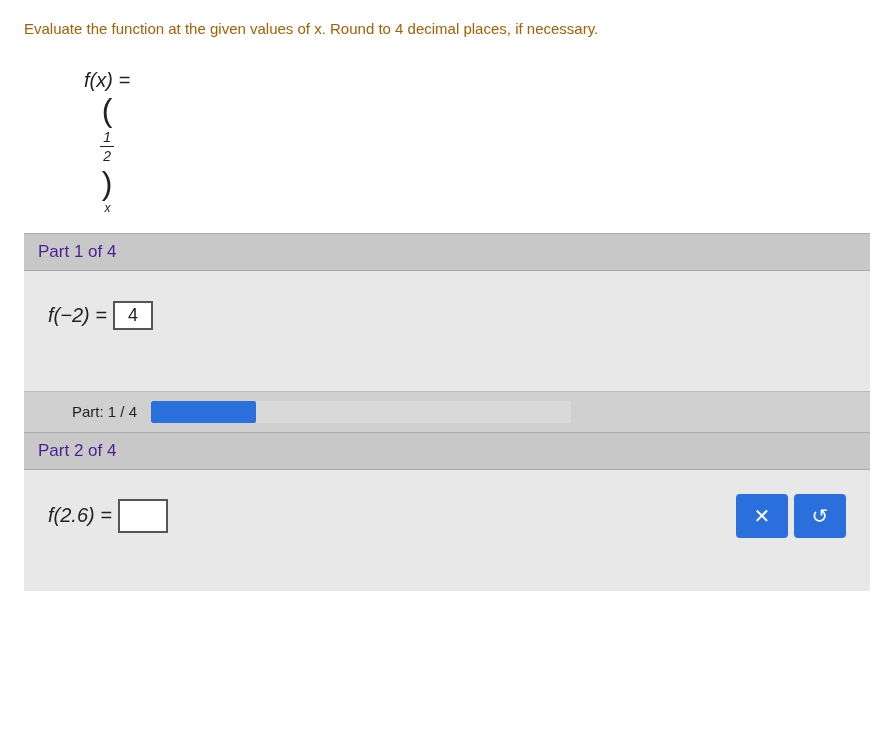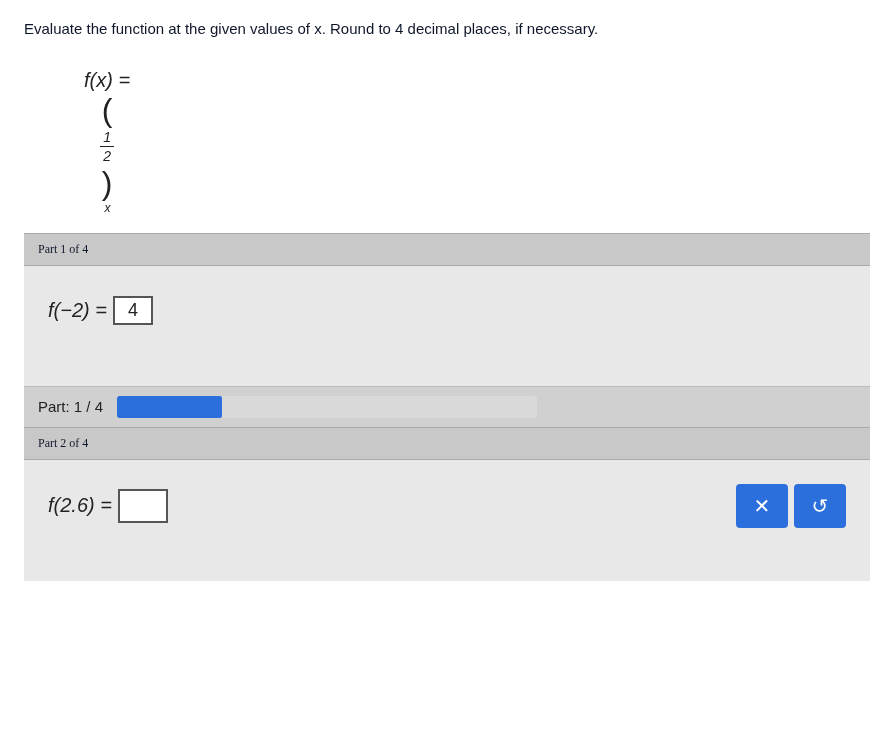--- a/index.html
+++ b/index.html
@@ -19,40 +19,39 @@
 
     .page-container {
       width: 894px;
       min-height: 737px;
       background: #ffffff;
       padding: 18px 24px 24px 24px;
     }
 
     .instruction {
       font-size: 15px;
-      color: #0f172a;
+      color: #a16207;
       margin-bottom: 16px;
       line-height: 1.5;
     }
 
     .formula-area {
       text-align: left;
       padding: 10px 0 18px 60px;
       font-size: 22px;
     }
 
     .part-header {
       background: #c8c8c8;
       padding: 8px 14px;
-      font-size: 12px;
+      font-size: 17px;
       font-weight: normal;
-      color: #0f172a;
+      color: #4c1d95;
       border-top: 1px solid #aaa;
       border-bottom: 1px solid #aaa;
-      font-family: Liberation Serif, serif;
     }
 
     .part-body {
       background: #e8e8e8;
       padding: 30px 24px 40px 24px;
       min-height: 120px;
     }
 
     .part-body-2 {
       background: #e8e8e8;
@@ -98,20 +97,21 @@
       padding: 9px 14px;
       display: flex;
       align-items: center;
       gap: 14px;
       border-top: 1px solid #bbb;
     }
 
     .progress-label {
       font-size: 15px;
       color: #222;
+      margin-left: 34px;
     }
 
     .progress-bar-container {
       flex: 1;
       height: 22px;
       background: #d9d9d9;
       border-radius: 2px;
       overflow: hidden;
       max-width: 420px;
     }

